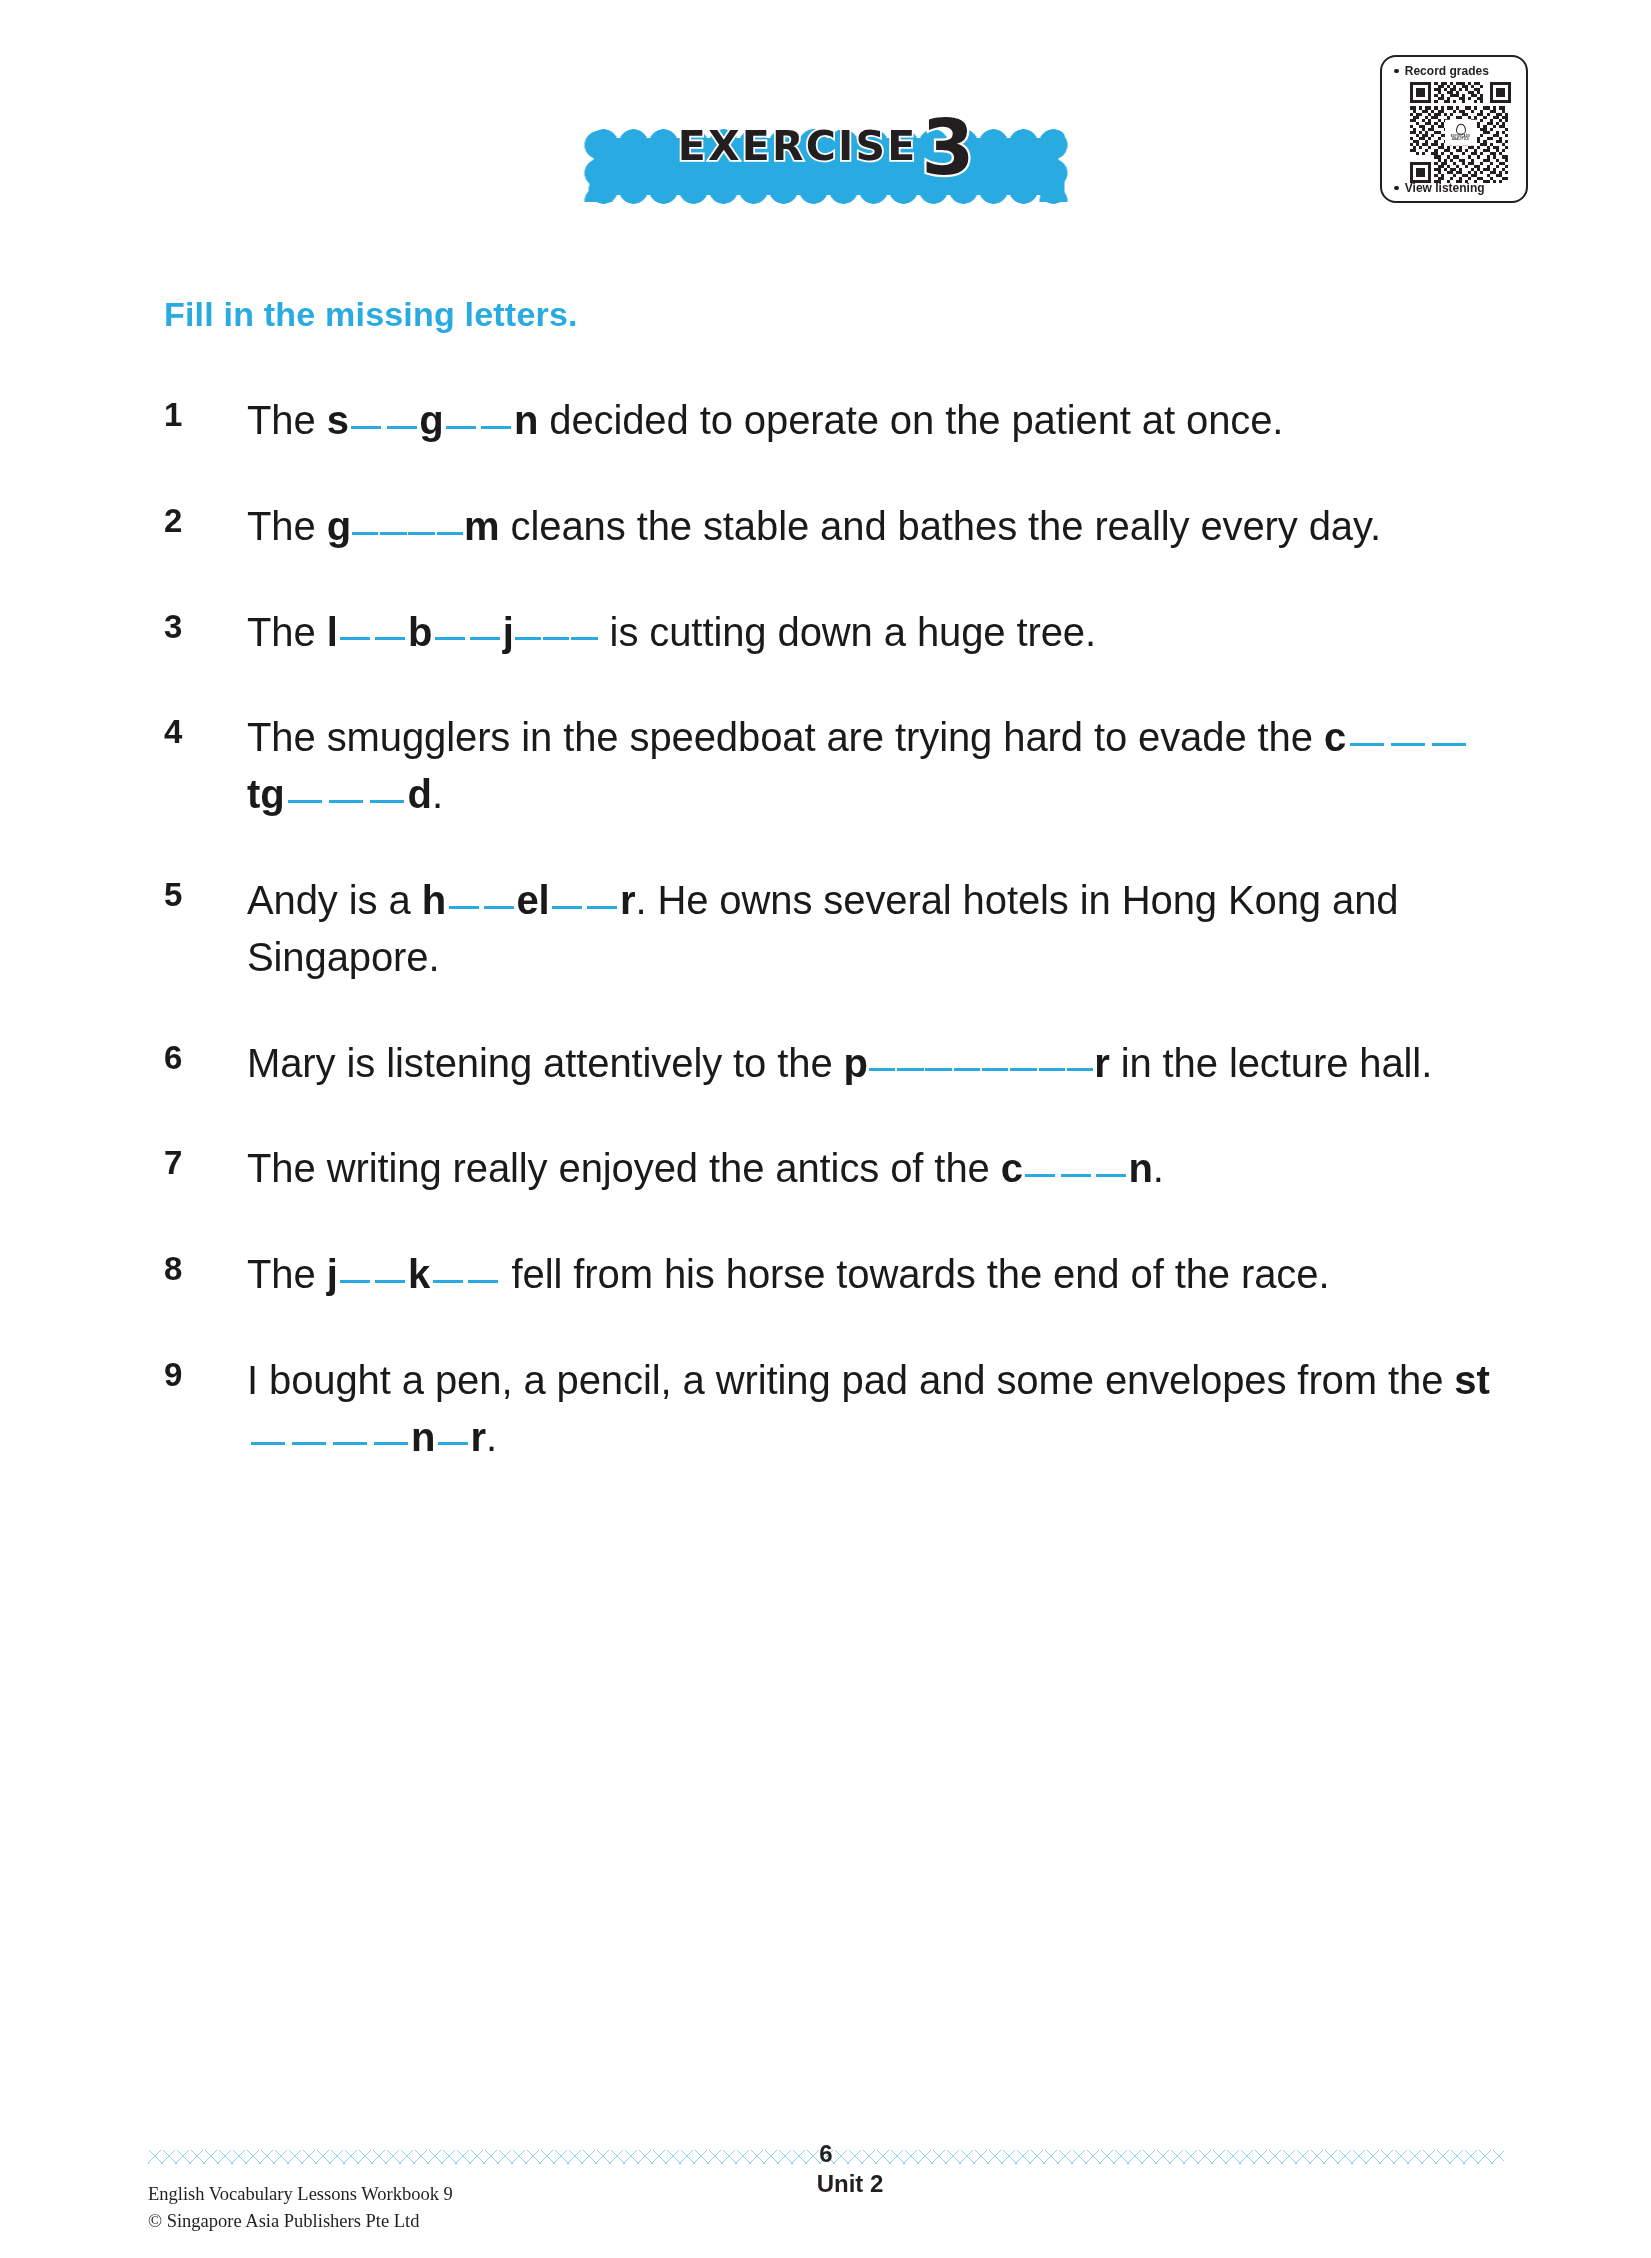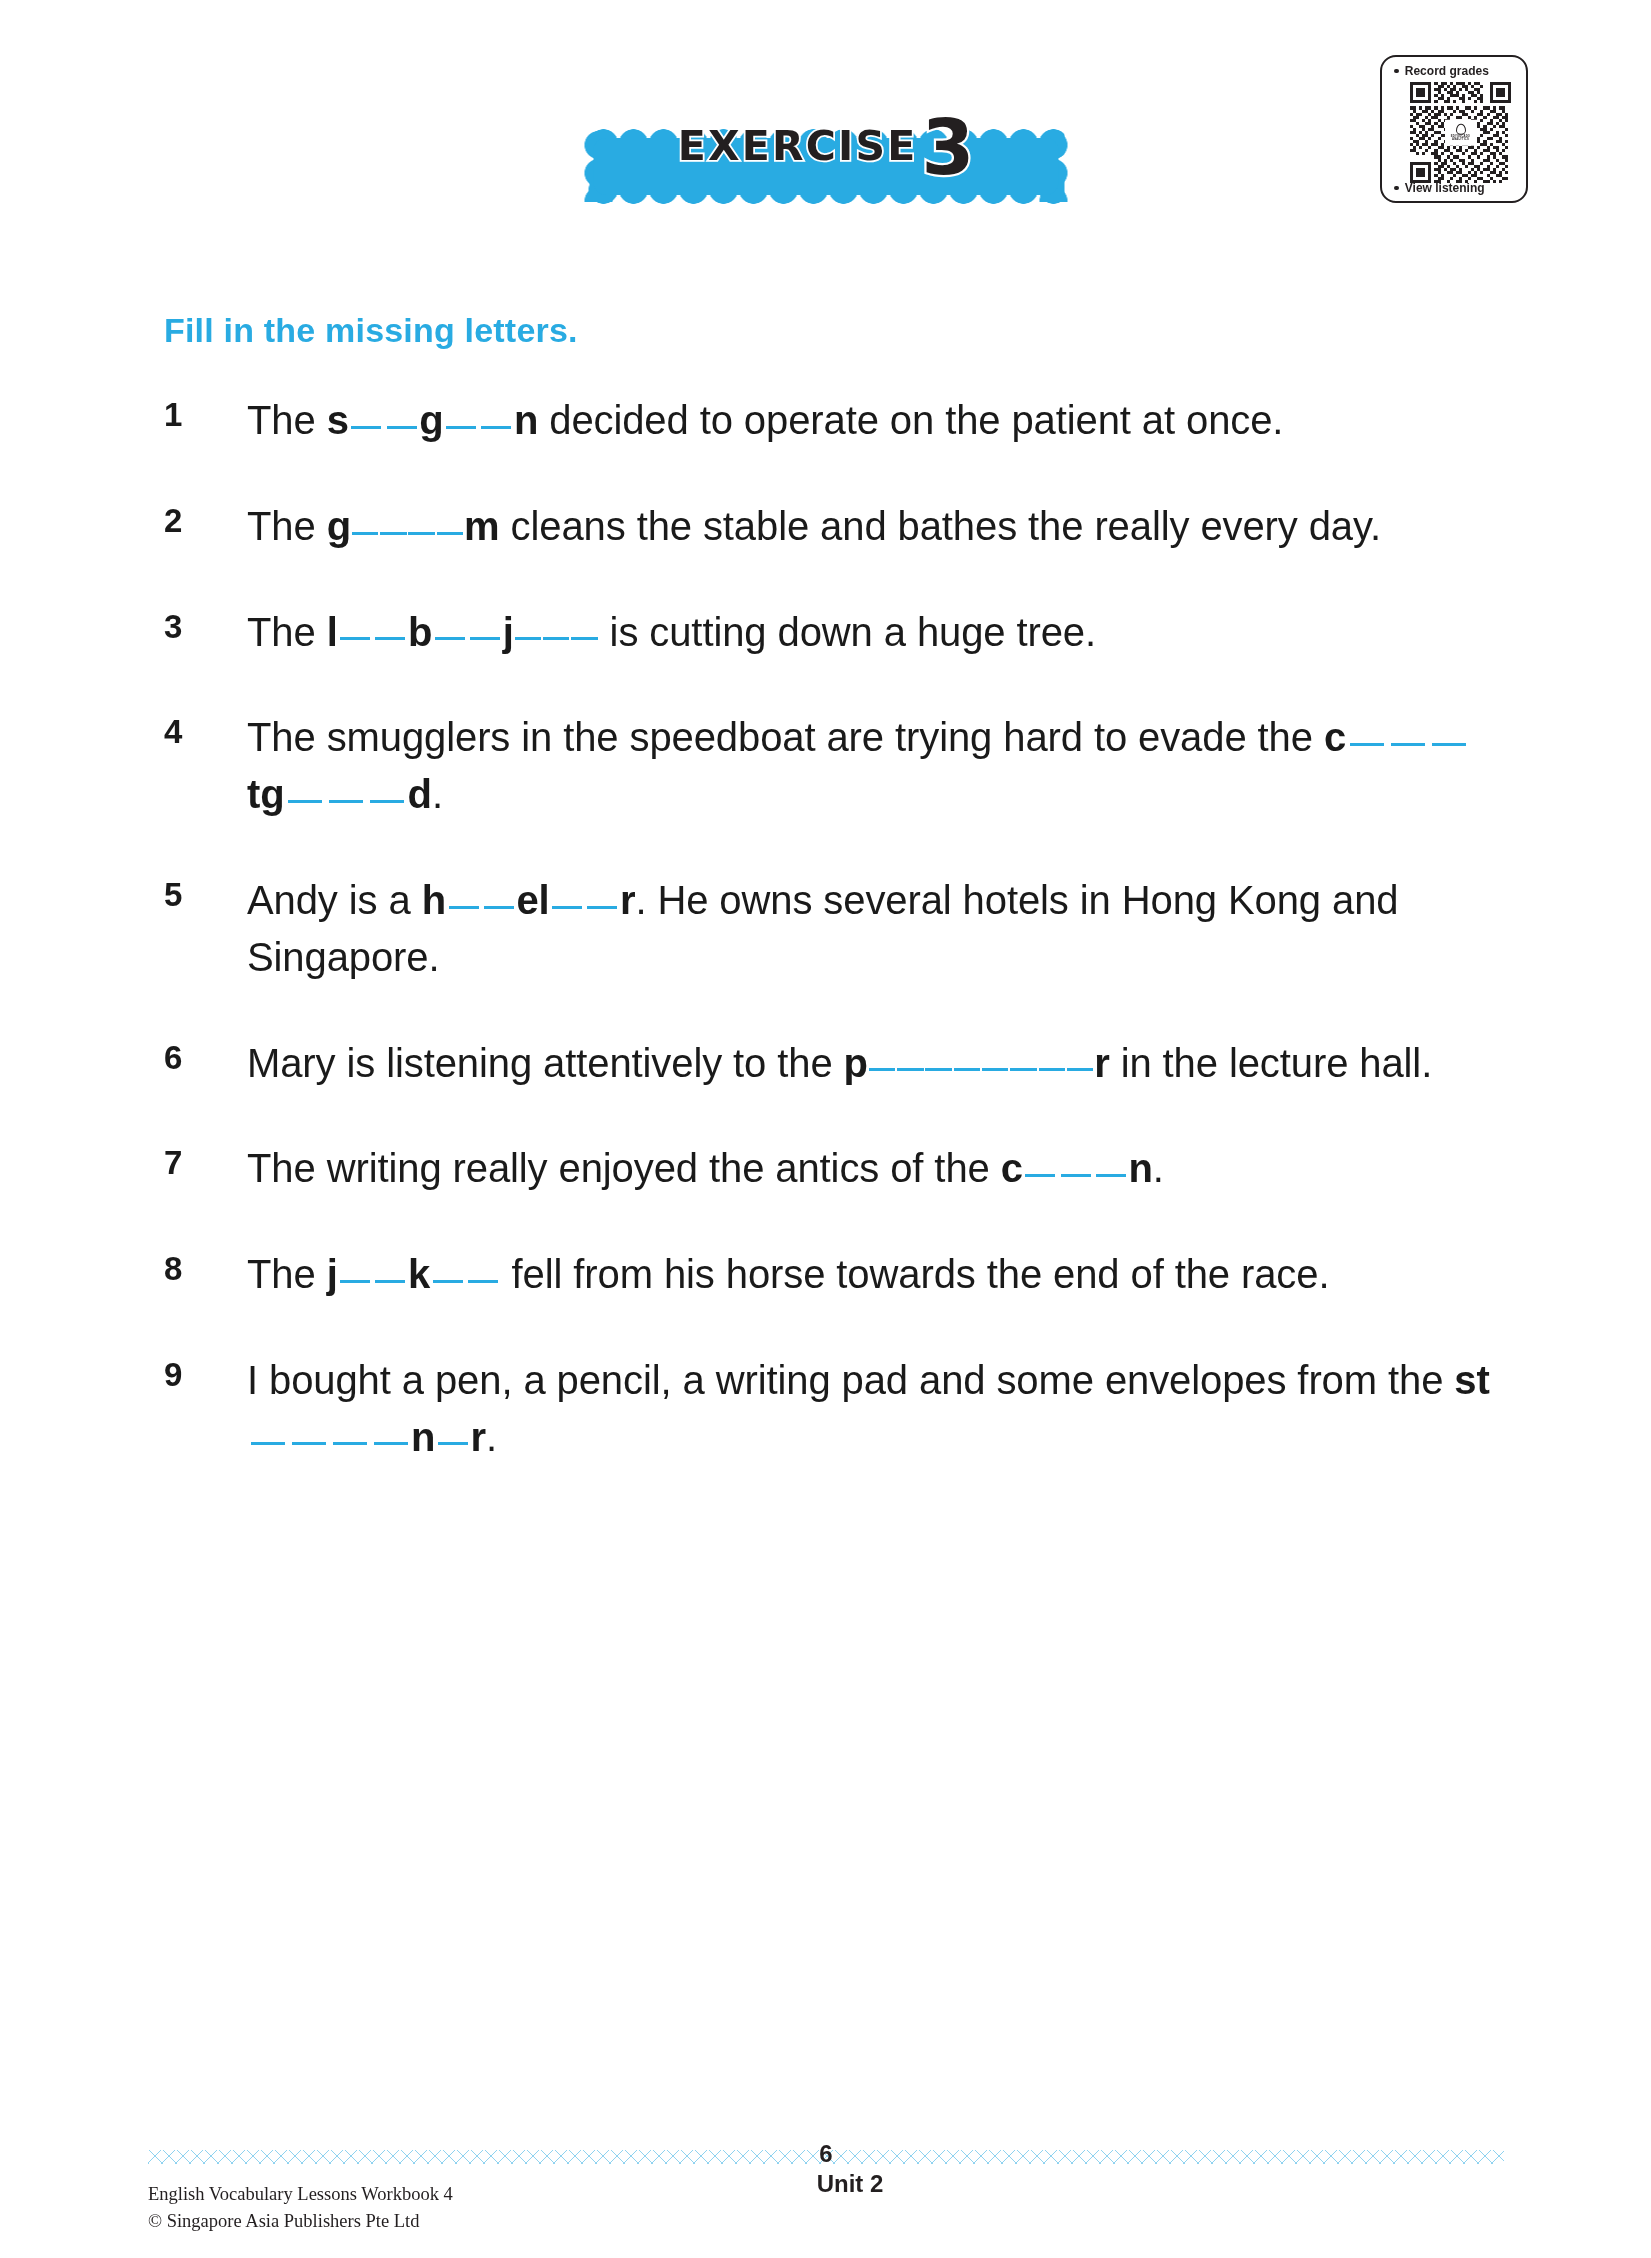--- a/index.html
+++ b/index.html
@@ -198,21 +198,20 @@
   
   .instruction {
     position: absolute;
     left: 164px;
     top: 295px;
     font-size: 34px;
     font-weight: 700;
     color: #29ABE2;
     letter-spacing: 0.2px;
     font-family: "Liberation Sans", sans-serif;
-    margin-top: 16px;
   }
 
   
   .questions {
     position: absolute;
     left: 164px;
     top: 392px;
     width: 1341px;
   }
   .question {
@@ -672,21 +671,21 @@
       </div>
       <div class="question">
         <div class="q-number">9</div>
         <div class="q-body"><span class="seg-text">I bought a pen, a pencil, a writing pad and some envelopes from the </span><span class="seg-bold">st</span><span class="seg-blanks"><span class="blank wide"></span><span class="blank wide"></span><span class="blank wide"></span><span class="blank wide"></span></span><span class="seg-bold">n</span><span class="seg-blanks"><span class="blank"></span></span><span class="seg-bold">r</span><span class="seg-text">.</span></div>
       </div>
     </div>
 
   <div class="footer-rule"></div>
   <div class="footer">
     <div class="footer-left">
-      <div>English Vocabulary Lessons Workbook 4</div>
+      <div>English Vocabulary Lessons Workbook 9</div>
       <div>© Singapore Asia Publishers Pte Ltd</div>
     </div>
     <div class="footer-center">
       <div class="footer-page">6</div>
       <div class="footer-unit">Unit 2</div>
     </div>
   </div>
 
 </div>
 

